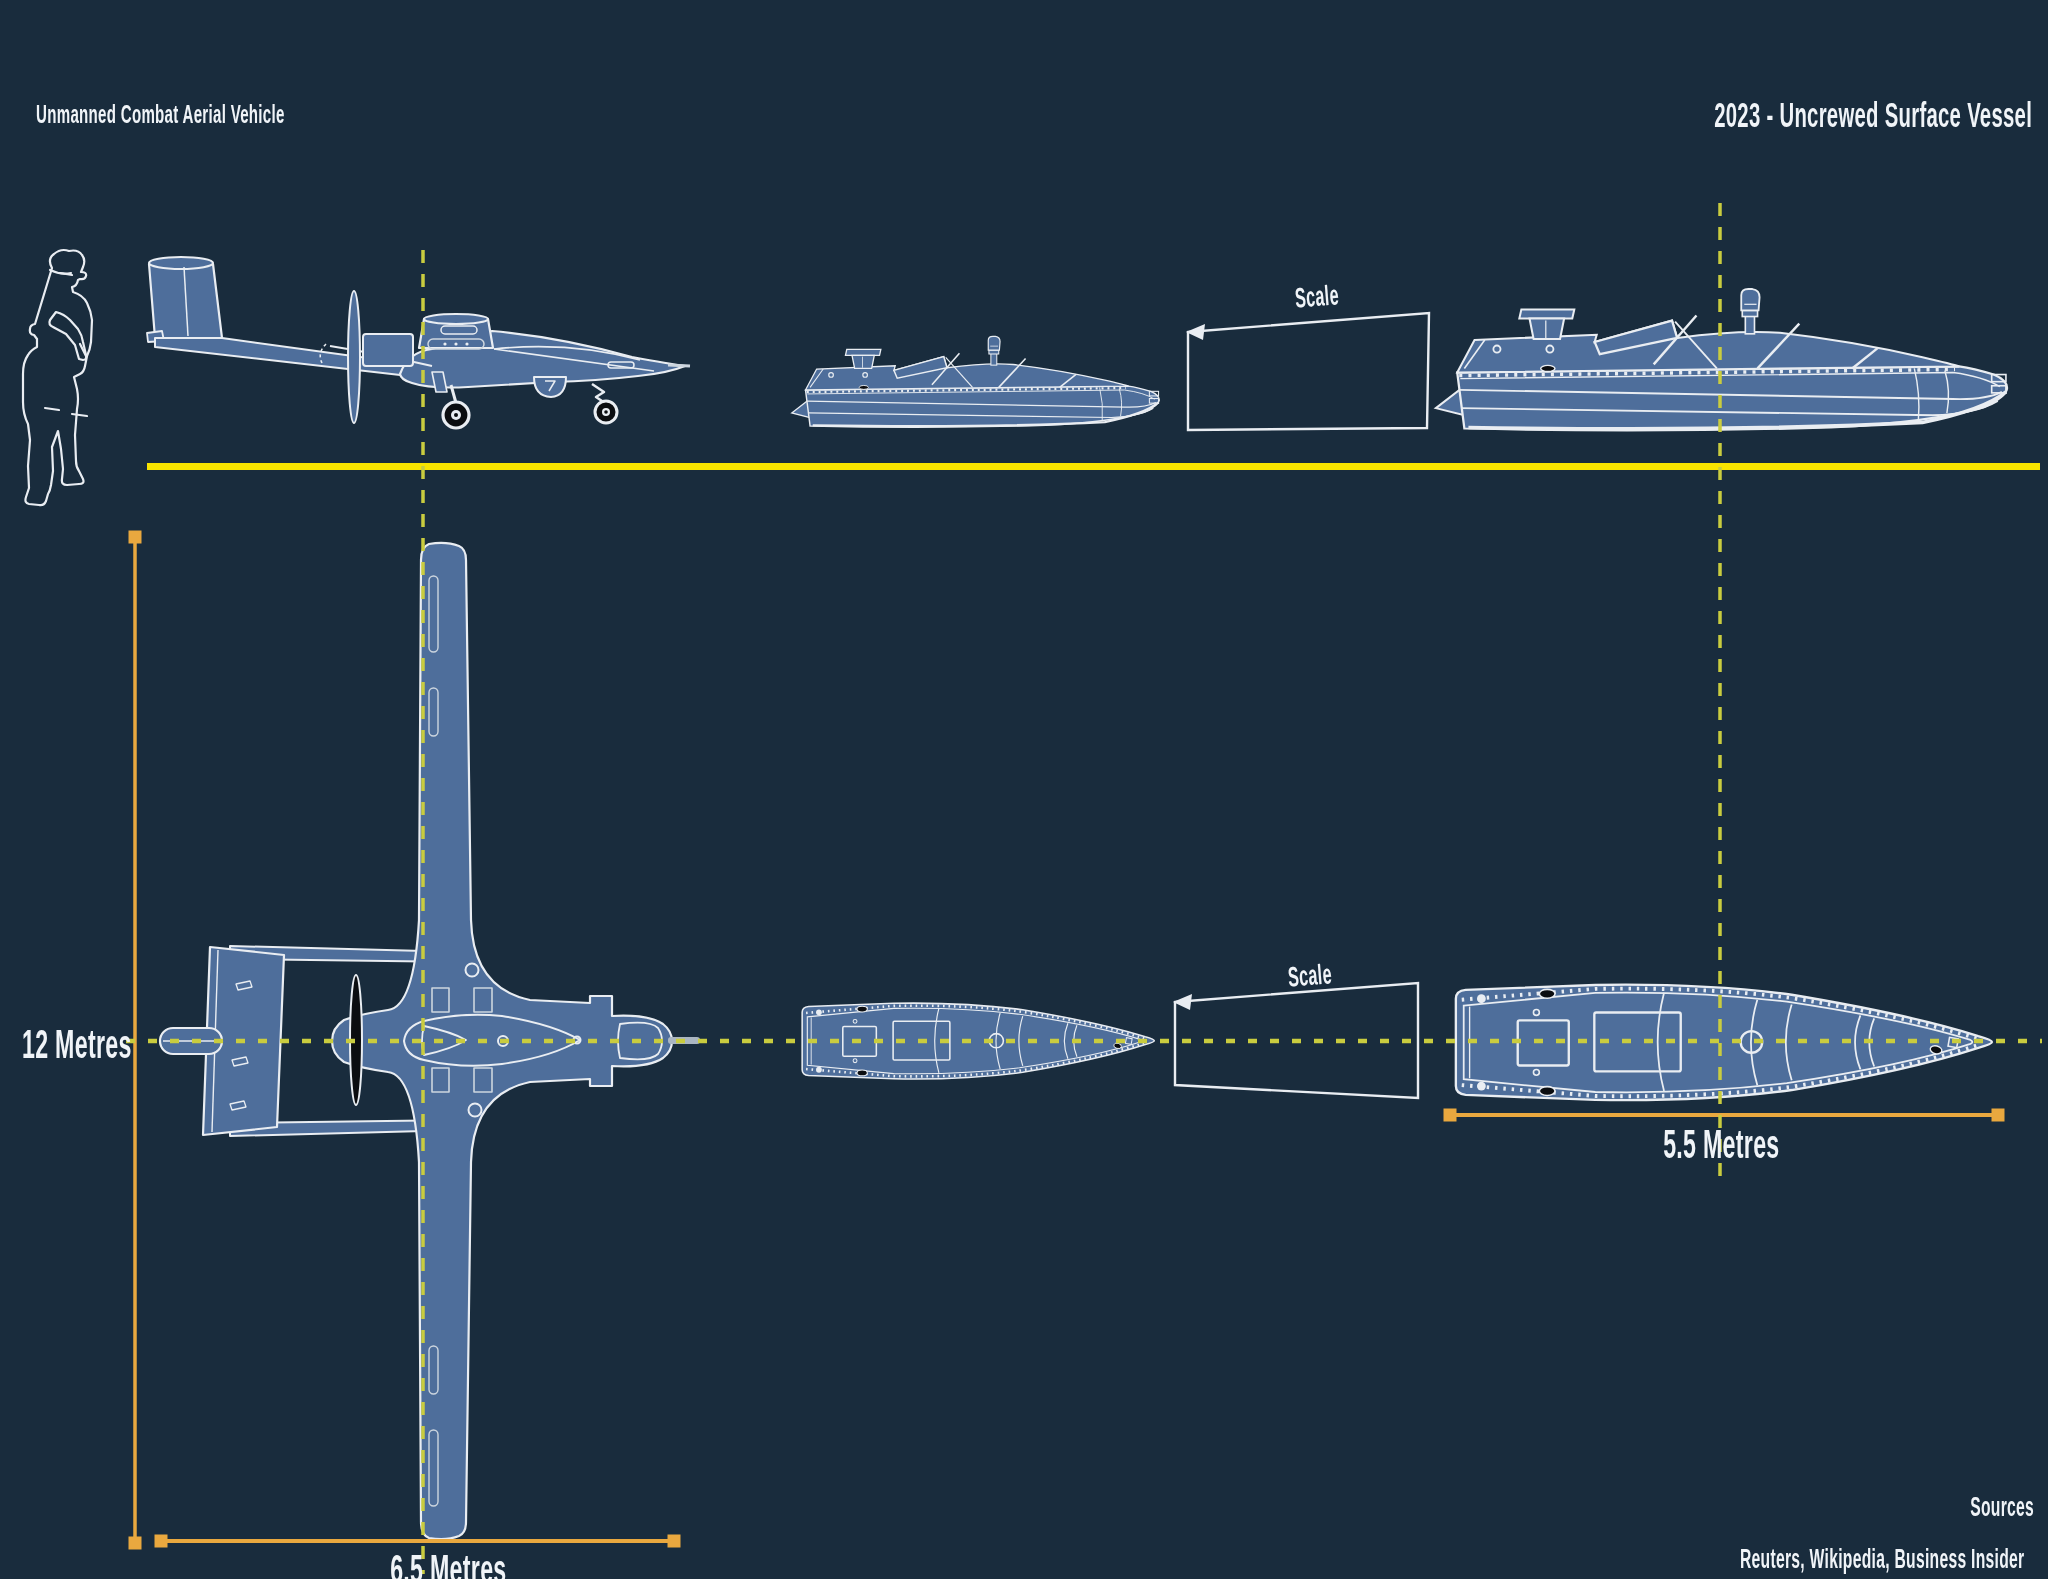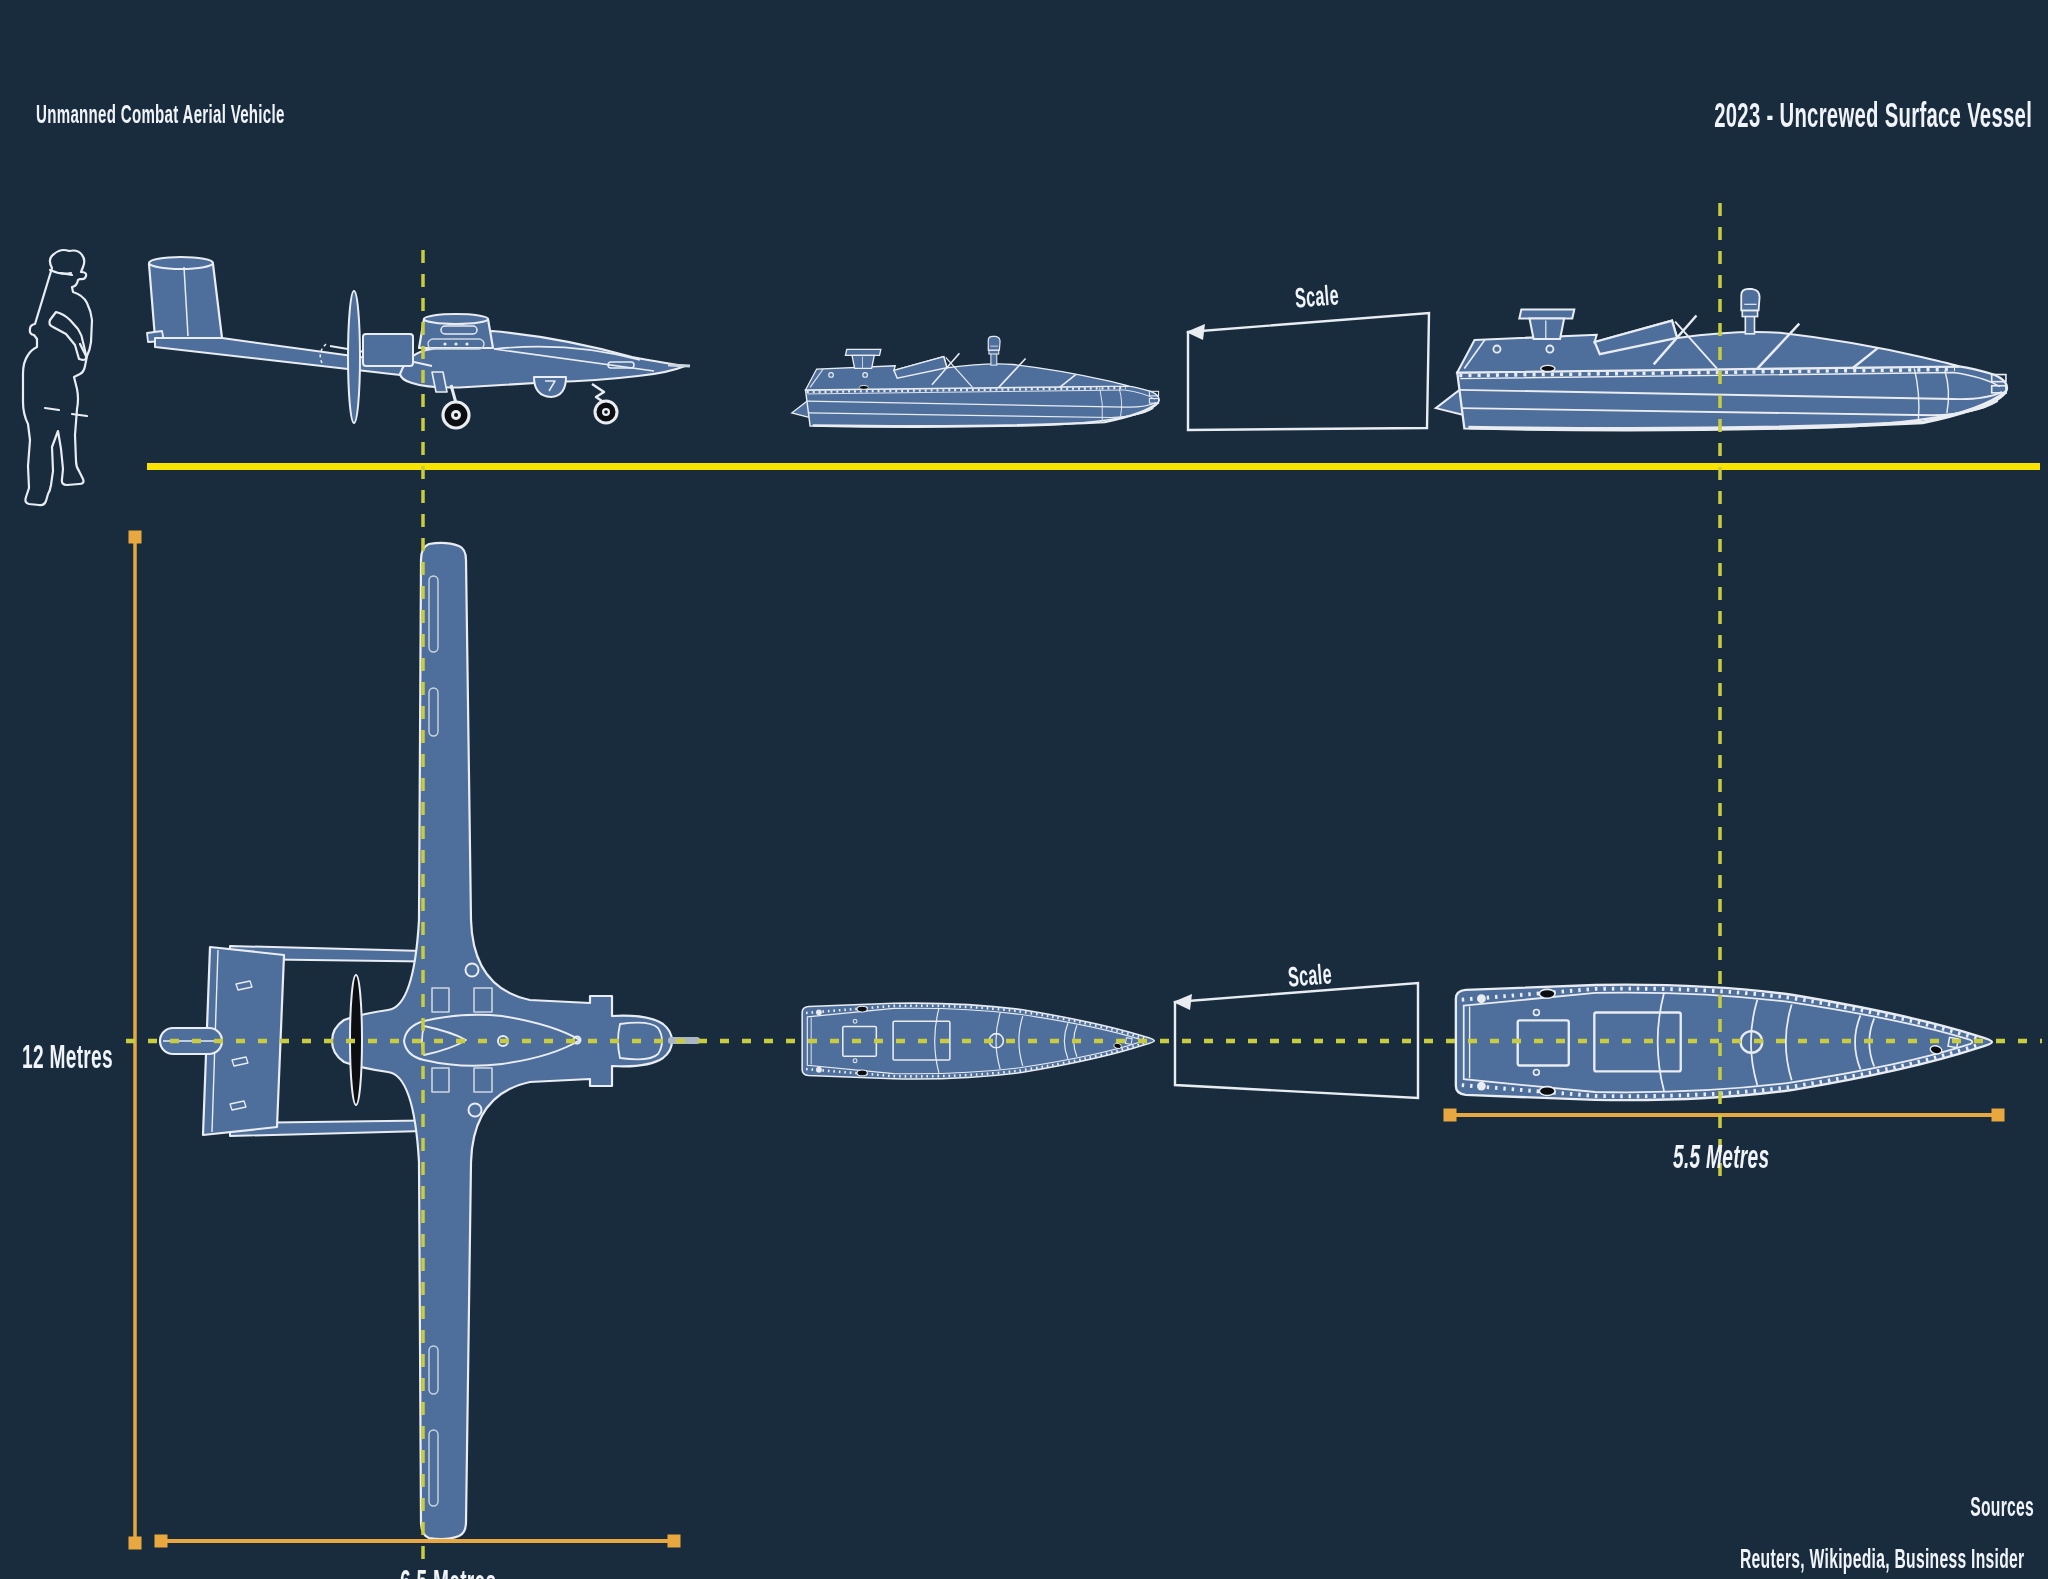--- a/index.html
+++ b/index.html
@@ -15,24 +15,24 @@
   }
   svg.art{position:absolute; left:0; top:0;}
   .txt{position:absolute; white-space:nowrap; font-weight:bold; color:var(--text);}
   .cond{display:inline-block; transform:scaleX(0.58); letter-spacing:0.5px;}
   .from-left{transform-origin:left center;}
   .from-right{transform-origin:right center;}
   .from-center{transform-origin:center center;}
   .title{left:30px; top:10px; font-size:50px; line-height:1.1;}
   .sub-left{left:36px; top:92px; font-size:26px; line-height:45px;}
   .sub-right{right:16px; top:92px; font-size:35px; line-height:45px; text-align:left;}
-  .lbl{font-size:33px;margin-top:16px;}
+  .lbl{font-size:40px;}
   .wingspan{left:22px; top:1022px;}
   .uav-len{left:298px; top:1547px; width:300px; text-align:center;}
-  .usv-len{left:1571px; top:1122px; width:300px; text-align:center;font-style:italic;}
+  .usv-len{left:1571px; top:1122px; width:300px; text-align:center;}
   .scalelbl{font-size:28px; width:200px; text-align:center; transform:rotate(-4.5deg);}
   .scale-side{left:1217px; top:281px;}
   .scale-top{left:1210px; top:960px;}
   .sources-h{right:14px; top:1492px; font-size:27px; text-align:center;}
   .sources-c{right:24px; top:1544px; font-size:27px; text-align:right;}
 </style>
 </head>
 <body>
 
 <div class="canvas">

